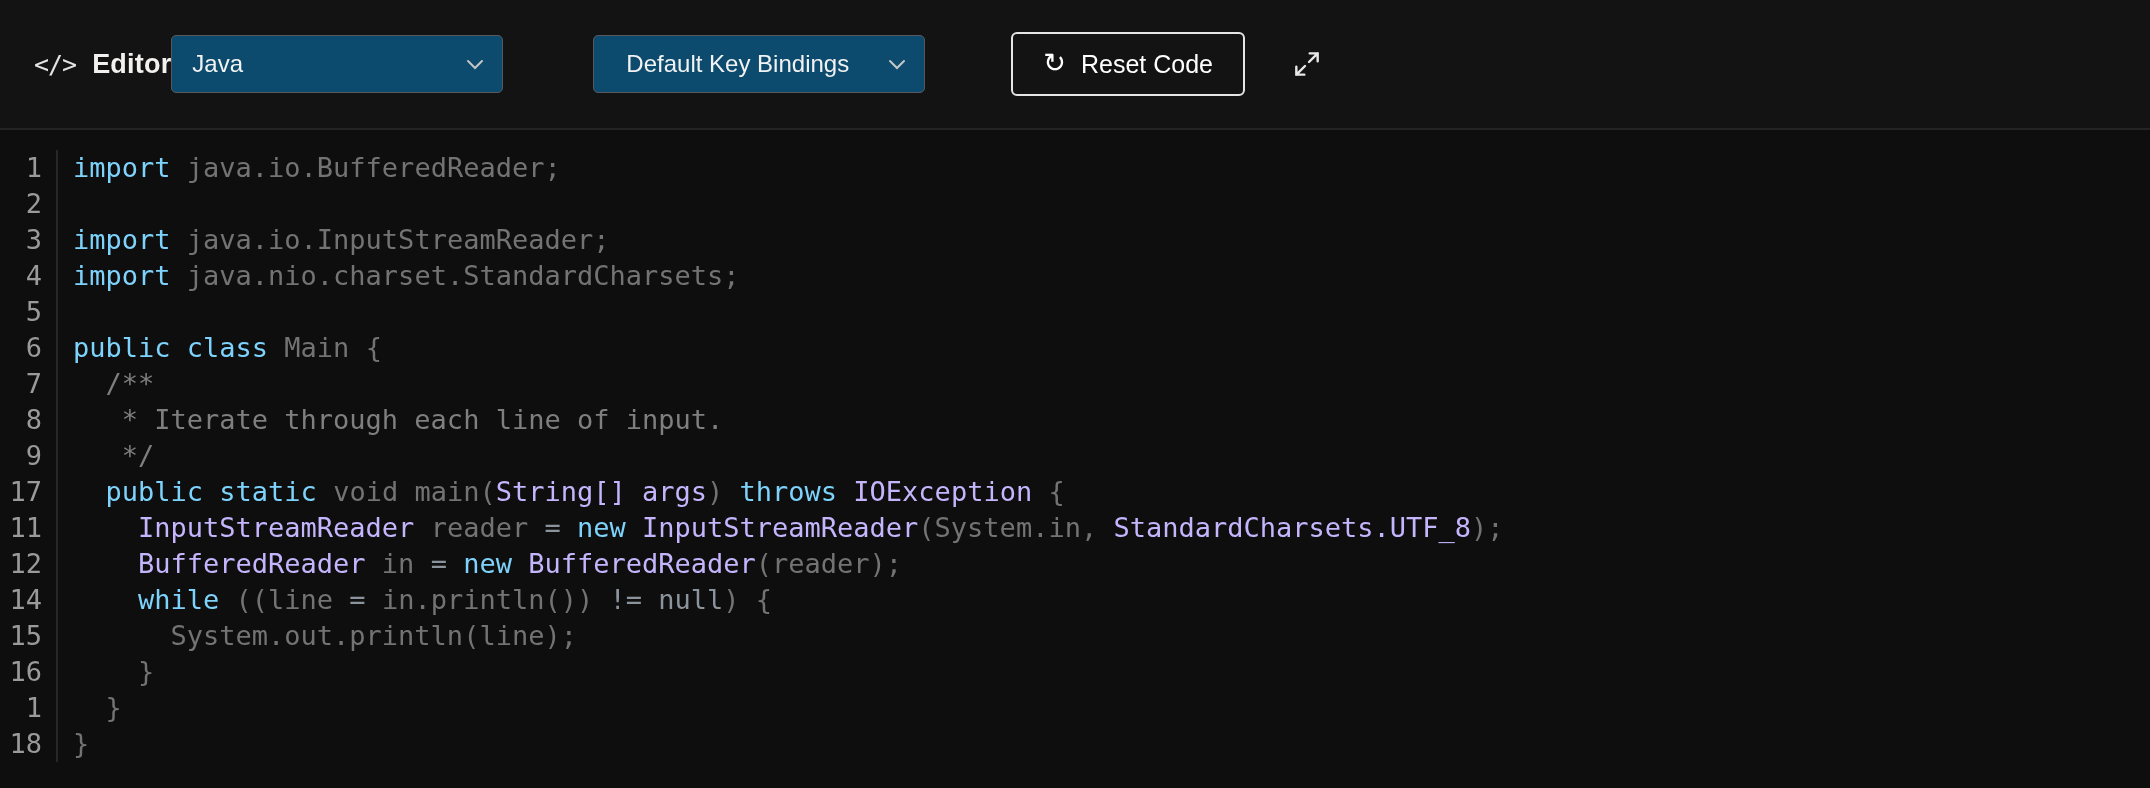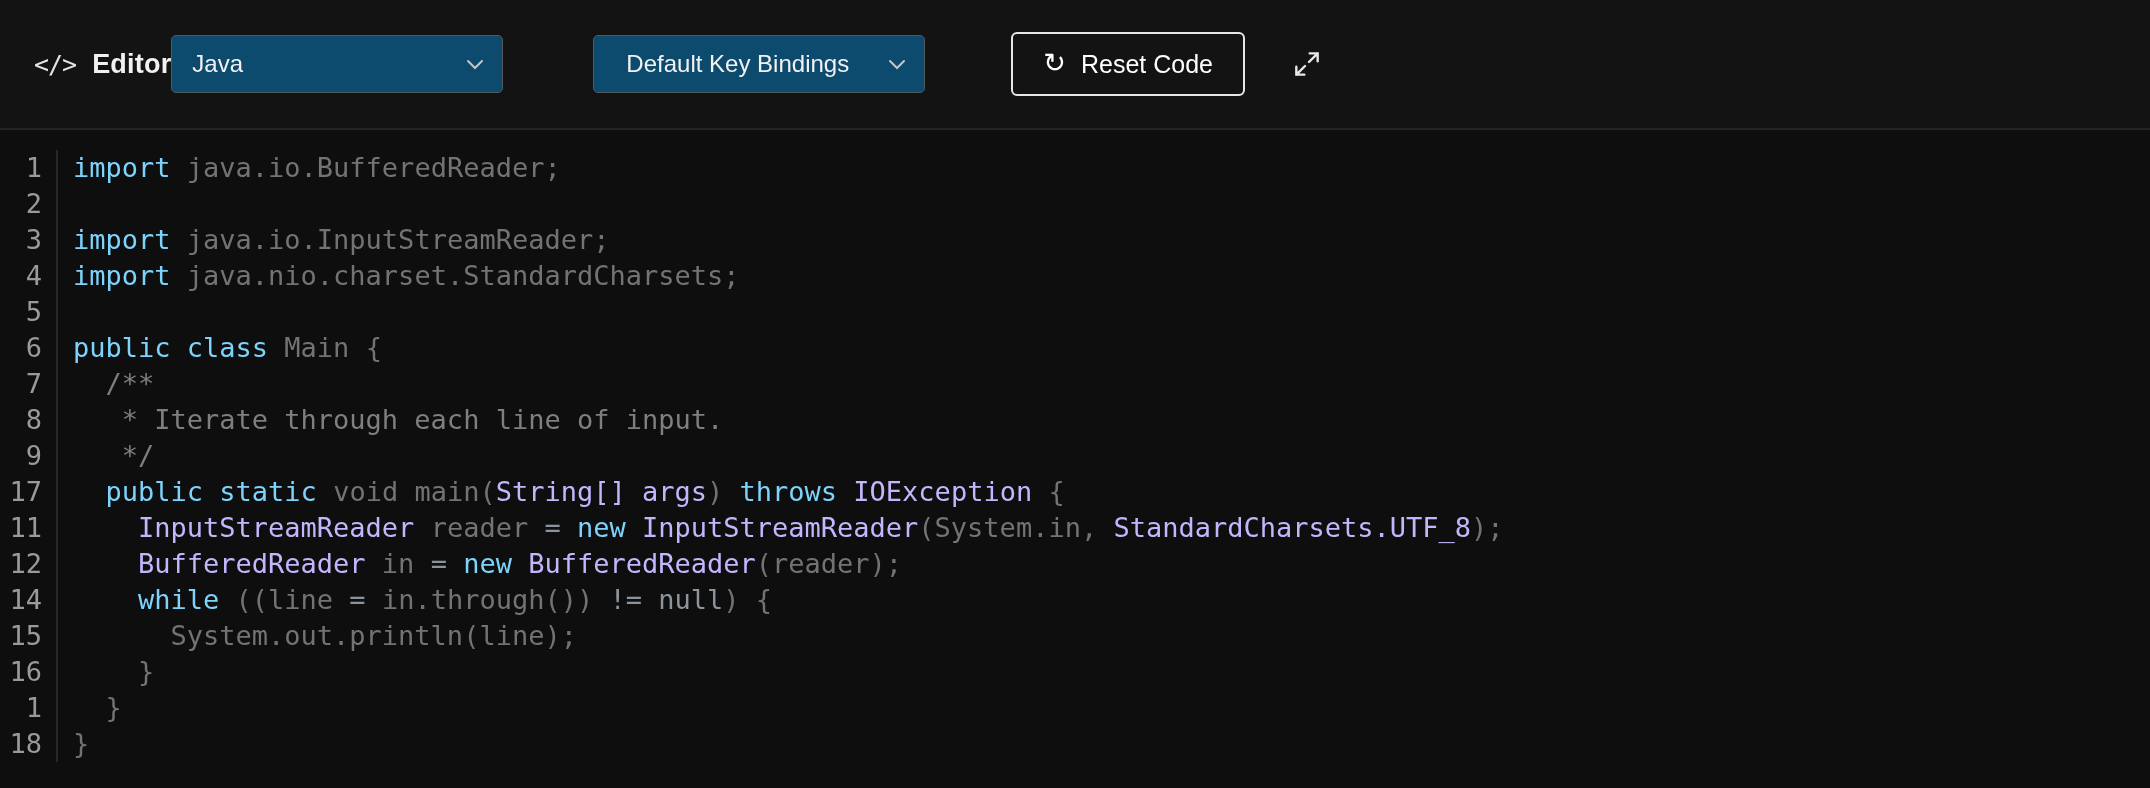--- a/index.html
+++ b/index.html
@@ -193,21 +193,21 @@
     <div class="code-line">
       <span class="ln">11</span>
       <span class="code-text"><span class="tok-pl">    </span><span class="tok-ty">InputStreamReader</span><span class="tok-pl"> reader </span><span class="tok-op">=</span><span class="tok-pl"> </span><span class="tok-kw">new</span><span class="tok-pl"> </span><span class="tok-ty">InputStreamReader</span><span class="tok-pl">(System.in, </span><span class="tok-ty">StandardCharsets.UTF_8</span><span class="tok-pl">);</span></span>
     </div>
     <div class="code-line">
       <span class="ln">12</span>
       <span class="code-text"><span class="tok-pl">    </span><span class="tok-ty">BufferedReader</span><span class="tok-pl"> in </span><span class="tok-op">=</span><span class="tok-pl"> </span><span class="tok-kw">new</span><span class="tok-pl"> </span><span class="tok-ty">BufferedReader</span><span class="tok-pl">(reader);</span></span>
     </div>
     <div class="code-line">
       <span class="ln">14</span>
-      <span class="code-text"><span class="tok-pl">    </span><span class="tok-kw">while</span><span class="tok-pl"> ((line </span><span class="tok-op">=</span><span class="tok-pl"> in.through()) </span><span class="tok-op">!=</span><span class="tok-pl"> </span><span class="tok-op">null</span><span class="tok-pl">) {</span></span>
+      <span class="code-text"><span class="tok-pl">    </span><span class="tok-kw">while</span><span class="tok-pl"> ((line </span><span class="tok-op">=</span><span class="tok-pl"> in.println()) </span><span class="tok-op">!=</span><span class="tok-pl"> </span><span class="tok-op">null</span><span class="tok-pl">) {</span></span>
     </div>
     <div class="code-line">
       <span class="ln">15</span>
       <span class="code-text"><span class="tok-pl">      System.out.println(line);</span></span>
     </div>
     <div class="code-line">
       <span class="ln">16</span>
       <span class="code-text"><span class="tok-pl">    }</span></span>
     </div>
     <div class="code-line">

